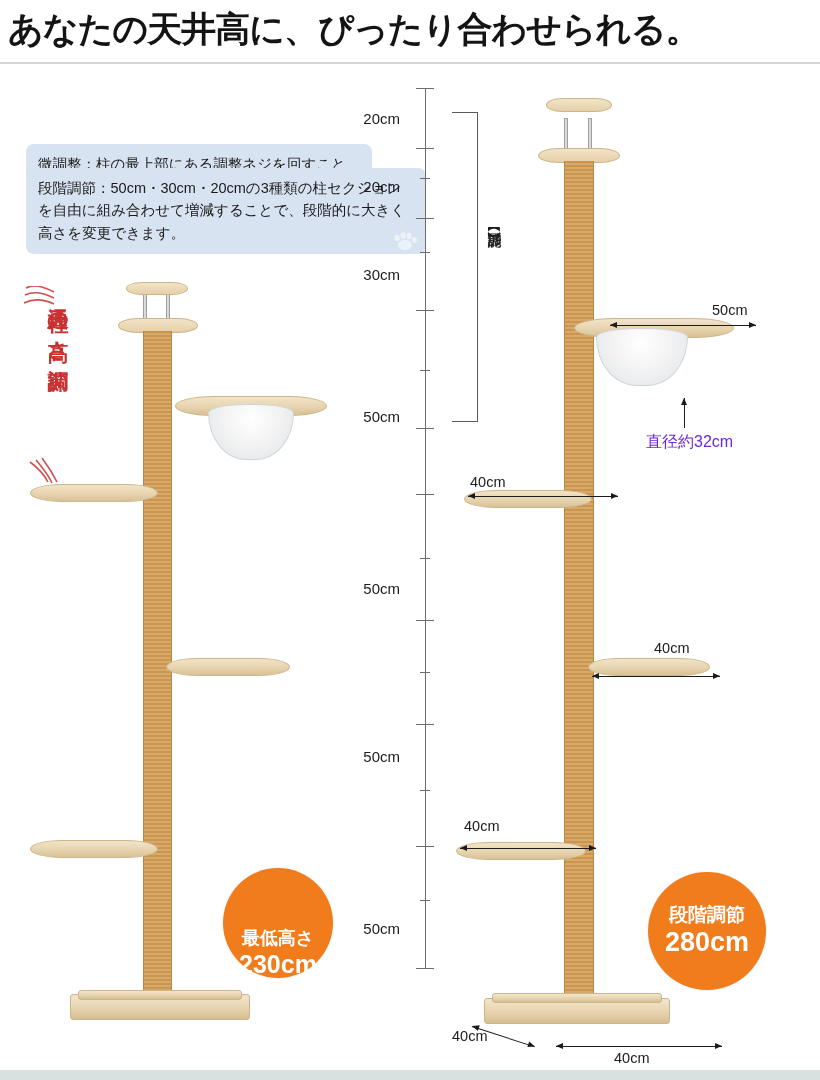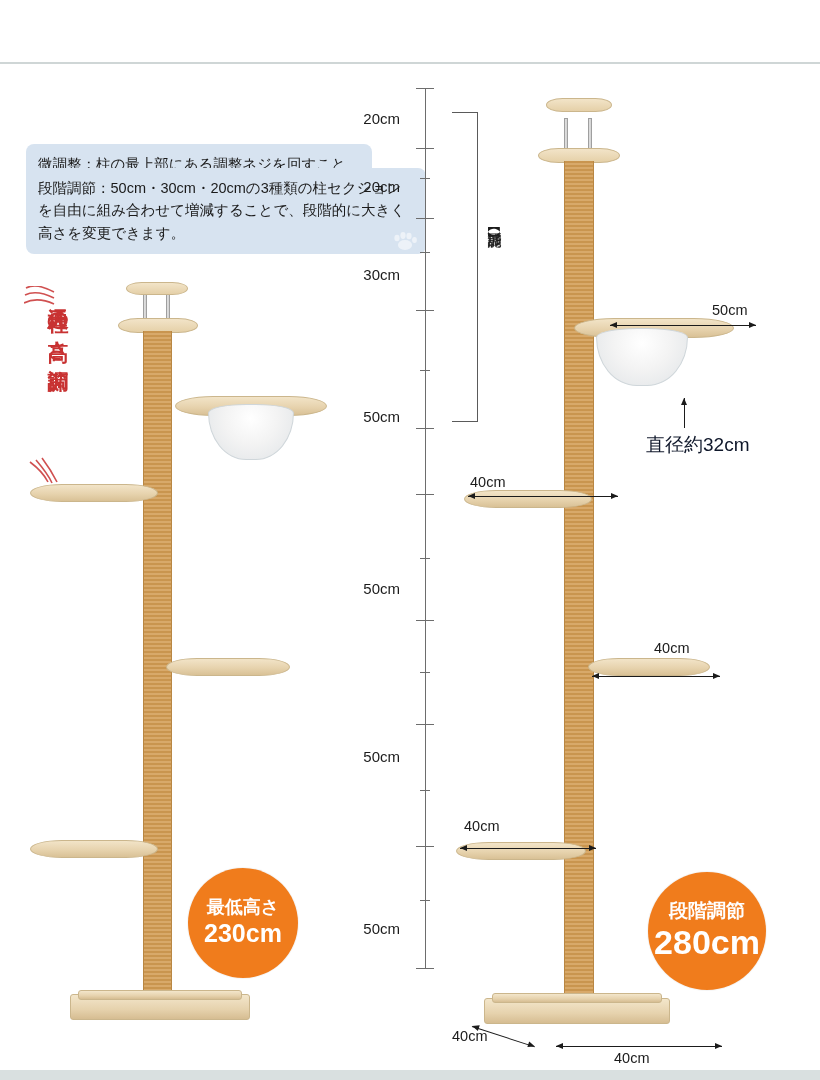--- a/index.html
+++ b/index.html
@@ -199,40 +199,41 @@
     color:#ffffff;
     text-align:center;
     display:flex;
     flex-direction:column;
     justify-content:center;
     align-items:center;
     line-height:1.1;
     box-shadow:0 0 0 1px rgba(0,0,0,.04);
   }
   .badge .t1{font-size:19px;font-weight:bold;}
-  .badge .t2{font-size:34px;font-weight:bold;margin-top:2px;}
+  .badge .t2{font-size:27px;font-weight:bold;margin-top:2px;}
   .badge.small .t1{font-size:18px;}
   .badge.small .t2{font-size:25px;}
   .footer-rule{
     position:absolute;
     bottom:0;left:0;width:820px;height:10px;
     background:#d9e0e0;
   }
   .dia-label{
     position:absolute;
-    font-size:19px;
-    color:#0f172a;
+    font-size:16px;
+    color:#6d28d9;
     white-space:nowrap;
   }
 </style>
 </head>
 <body>
 
 <div class="page">
 
+  <div class="headline">あなたの天井高に、ぴったり合わせられる。</div>
   <div class="headline-rule"></div>
 
   <div class="bubble" id="bubble1">
     <span>微調整：柱の最上部にある調整ネジを回すことで、センチメートル単位で高さを精密に調節できます。</span>
     <svg class="paw" viewBox="0 0 26 18">
       <ellipse cx="13" cy="13" rx="7" ry="5" fill="#ffffff"></ellipse>
       <ellipse cx="5" cy="6" rx="2.6" ry="3.2" fill="#ffffff"></ellipse>
       <ellipse cx="11" cy="3.5" rx="2.6" ry="3.4" fill="#ffffff"></ellipse>
       <ellipse cx="17" cy="4" rx="2.6" ry="3.3" fill="#ffffff"></ellipse>
       <ellipse cx="22.5" cy="8" rx="2.4" ry="3" fill="#ffffff"></ellipse>
@@ -275,21 +276,21 @@
     <div class="bowl" style="top:404px;left:208px;width:86px;height:56px;"></div>
 
     <div class="shelf" style="top:484px;left:30px;width:128px;height:18px;"></div>
     <div class="shelf" style="top:658px;left:166px;width:124px;height:18px;"></div>
     <div class="shelf" style="top:840px;left:30px;width:128px;height:18px;"></div>
 
     <div class="base" style="top:994px;left:70px;width:180px;height:26px;border-radius:3px;transform:skewX(0deg);"></div>
     <div class="base" style="top:990px;left:78px;width:164px;height:10px;border-radius:3px;"></div>
   </div>
 
-  <div class="badge small" style="top:868px;left:188px;width:110px;height:110px;">
+  <div class="badge small" style="top:868px;left:223px;width:110px;height:110px;justify-content:flex-end;">
     <span class="t1">最低高さ</span>
     <span class="t2">230cm</span>
   </div>
 
   <div>
     <div class="ruler-line" style="top:88px;left:425px;height:880px;"></div>
 
     <div class="tick major" style="top:88px;left:416px;"></div>
     <div class="tick major" style="top:148px;left:416px;"></div>
     <div class="tick minor" style="top:178px;left:420px;"></div>

